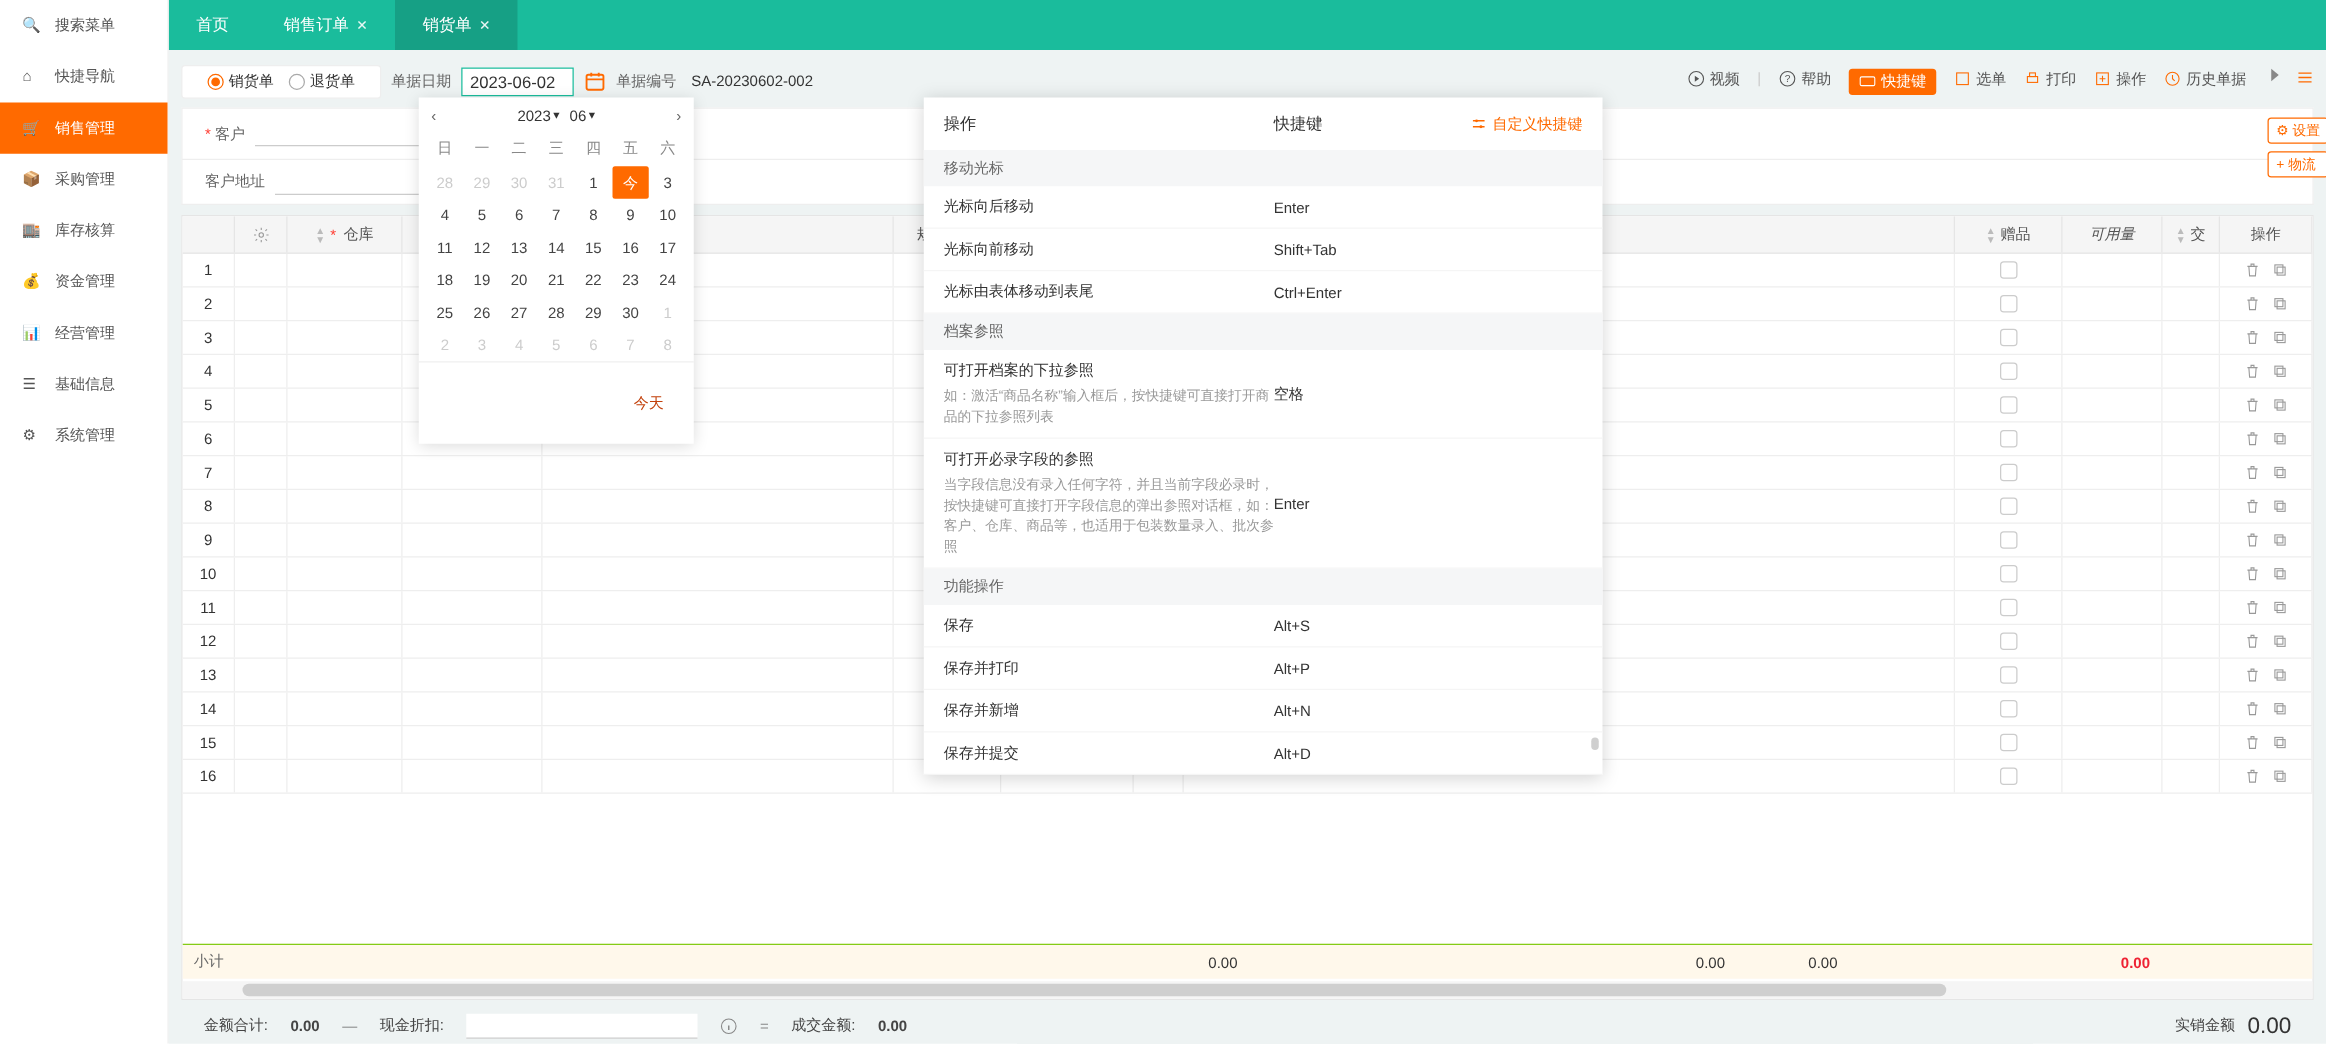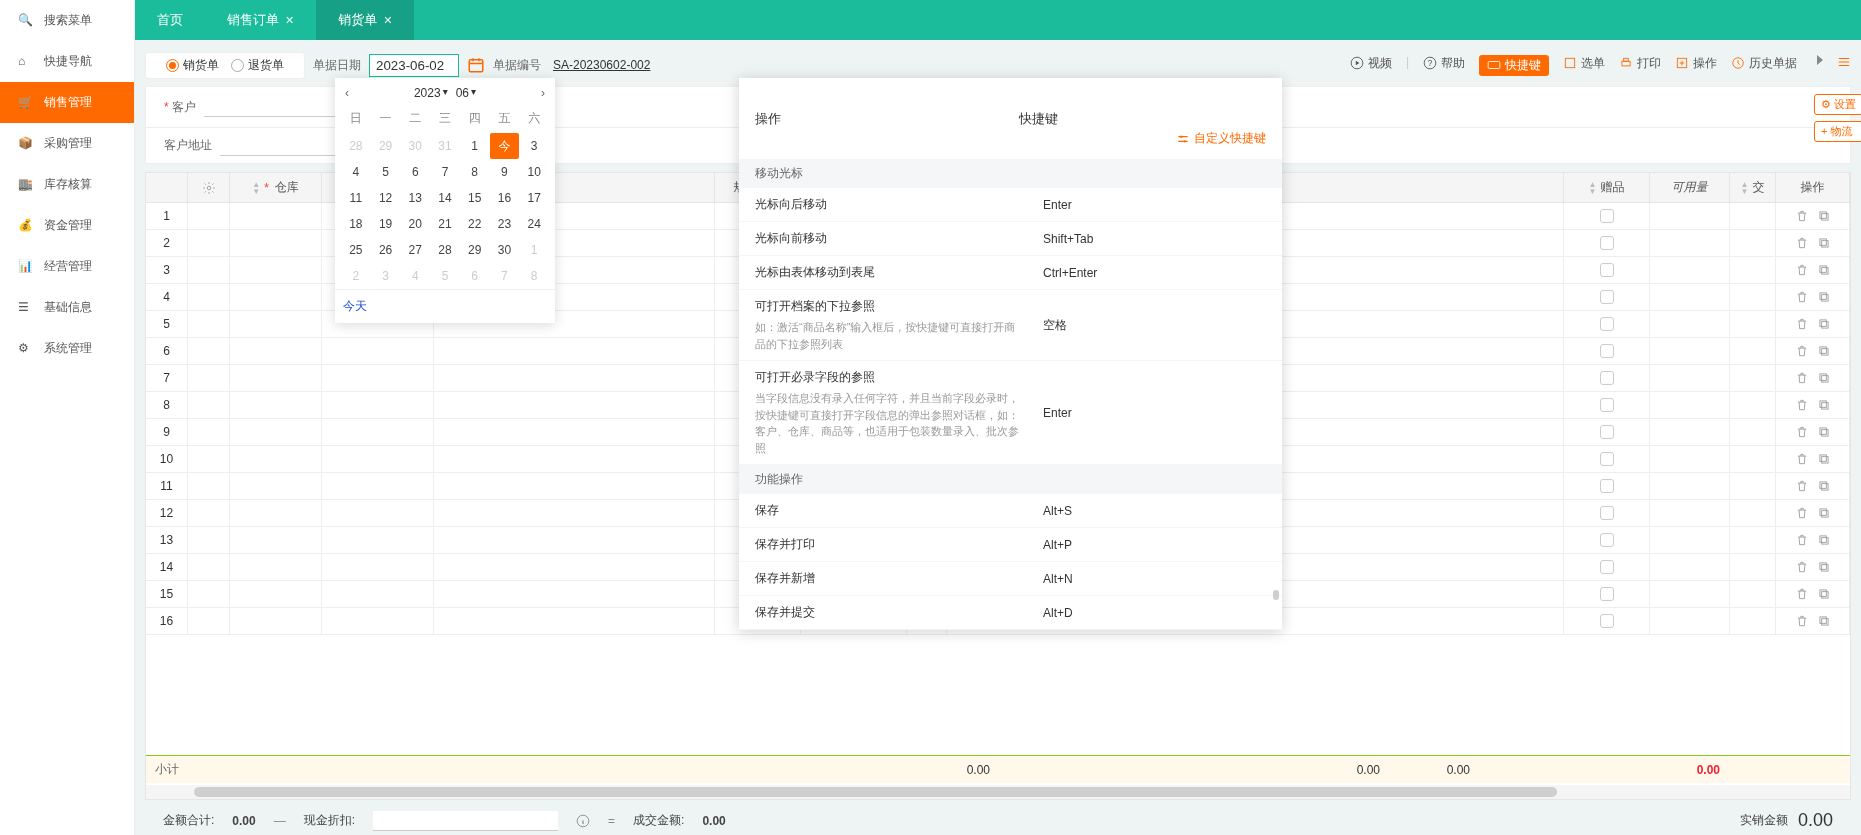--- a/index.html
+++ b/index.html
@@ -24,21 +24,21 @@
 
 .toprow { display: flex; align-items: center; height: 30px; gap: 8px; }
 .radio-group { display: flex; align-items: center; gap: 12px; background: #fff; padding: 4px 20px; border-radius: 3px; border:1px solid #eee; }
 .radio { display: flex; align-items: center; gap: 4px; cursor: pointer; }
 .radio-dot { width: 13px; height: 13px; border: 1px solid #aaa; border-radius: 50%; position: relative; }
 .radio.sel .radio-dot { border-color: #ff6a00; }
 .radio.sel .radio-dot::after { content:""; position:absolute; inset:2px; background:#ff6a00; border-radius:50%; }
 .lbl { color: #666; }
 .date-in { width: 90px; border:1px solid #1abc9c; padding: 3px 6px; color:#333; background:#fff; }
 .cal-ic { color:#ff6a00; width:18px; height:18px; }
-.docval { color:#333; padding: 0 4px; text-decoration: underline; }
+.docval { color:#333; padding: 0 4px; }
 
 .spacer { flex:1; }
 .tool-right { display:flex; align-items:flex-start; gap:14px; color:#555; }
 .tool-link { display:flex; align-items:center; gap:4px; cursor:pointer; }
 .tool-link svg { width:14px; height:14px; }
 .pill { background:#ff6a00; color:#fff; padding:2px 8px; border-radius:3px; display:flex; align-items:center; gap:4px; }
 .arrow-r { width: 0; height:0; border-top:5px solid transparent; border-bottom:5px solid transparent; border-left:6px solid #888; margin-left:6px; }
 
 
 .formrow { display:flex; align-items:center; height: 42px; background:#fff; border:1px solid #eee; margin-top:6px; padding: 0 18px; gap: 40px; }
@@ -93,33 +93,33 @@
 .calhdr { display:flex; align-items:center; justify-content:space-between; padding:8px 10px; }
 .calhdr .nav { cursor:pointer; color:#666; }
 .calhdr .ym { display:flex; gap:8px; color:#333; }
 .calhdr .ym span { display:flex; align-items:flex-start; gap:2px; cursor:pointer; }
 .dows, .wk { display:grid; grid-template-columns:repeat(7,1fr); text-align:center; }
 .dows { color:#888; padding:2px 6px 6px; }
 .wk { padding:0 6px; }
 .day { height:26px; line-height:26px; color:#444; cursor:pointer; border-radius:2px; }
 .day.off { color:#ccc; }
 .day.today-mark { background:#ff6a00; color:#fff; }
-.calft { text-align:left; padding:8px; color:#1d4ed8; border-top:1px solid #f0f0f0; cursor:pointer; }
+.calft { text-align:right; padding:24px; color:#c2410c; border-top:1px solid #f0f0f0; cursor:pointer; }
 
 
 .skpop { position:absolute; top:38px; left:604px; width:543px; background:#fff; box-shadow:0 2px 14px rgba(0,0,0,.18); z-index:40; font-size:12px; }
 .skhdr { display:flex; align-items:center; padding:12px 16px; }
 .skhdr .t1 { flex:0 0 264px; color:#333; font-size:13px; }
 .skhdr .t2 { flex:1; color:#333; font-size:13px; }
-.skhdr .cust { color:#ff6a00; cursor:pointer; display:flex; align-items:center; gap:4px;margin-top:40px; }
+.skhdr .cust { color:#ff6a00; cursor:pointer; display:flex; align-items:center; gap:4px; }
 .sksec { background:#f5f6f7; padding:6px 16px; color:#666; }
 .skrow { display:flex; padding:8px 16px; border-bottom:1px solid #f5f5f5; }
 .skrow .k1 { flex:0 0 264px; color:#333; }
 .skrow .k1 .desc { color:#999; font-size:11px; line-height:1.5; margin-top:4px; }
-.skrow .k2 { flex:1; color:#333; display:flex; align-items:center;margin-left:24px; }
+.skrow .k2 { flex:1; color:#333; display:flex; align-items:center; }
 .skscroll { position:absolute; right:3px; top:92px; width:6px; height:430px; }
 .skscroll .trk { position:absolute; right:0; bottom:0; width:6px; height:10px; background:#cfcfcf; border-radius:3px; }
 
 .gear-ic, .trash-ic, .copy-ic { stroke:#999; fill:none; stroke-width:1.5; }
 </style>
 </head>
 <body>
 
 <div class="app">
   <div class="sidebar">
@@ -920,20 +920,21 @@
                 <div>光标向前移动</div>
               </div>
               <div class="k2">Shift+Tab</div>
             </div>
             <div class="skrow">
               <div class="k1">
                 <div>光标由表体移动到表尾</div>
               </div>
               <div class="k2">Ctrl+Enter</div>
             </div>
+            <div class="sksec">档案参照</div>
             <div class="skrow">
               <div class="k1">
                 <div>可打开档案的下拉参照</div>
                 <div class="desc">如：激活“商品名称”输入框后，按快捷键可直接打开商品的下拉参照列表</div>
               </div>
               <div class="k2">空格</div>
             </div>
             <div class="skrow">
               <div class="k1">
                 <div>可打开必录字段的参照</div>

